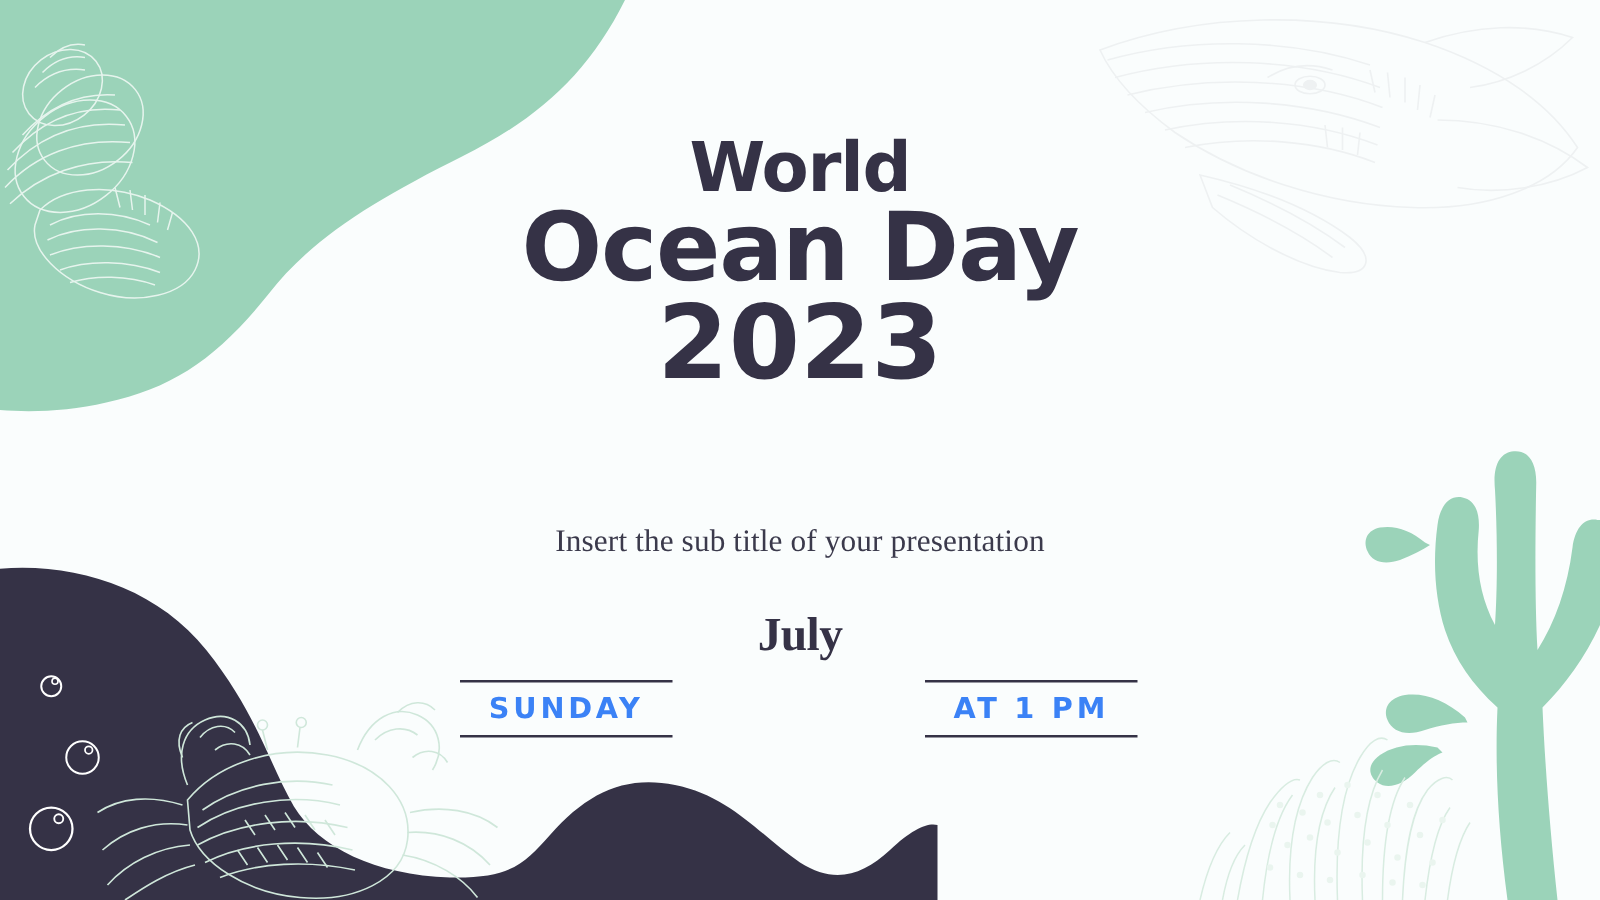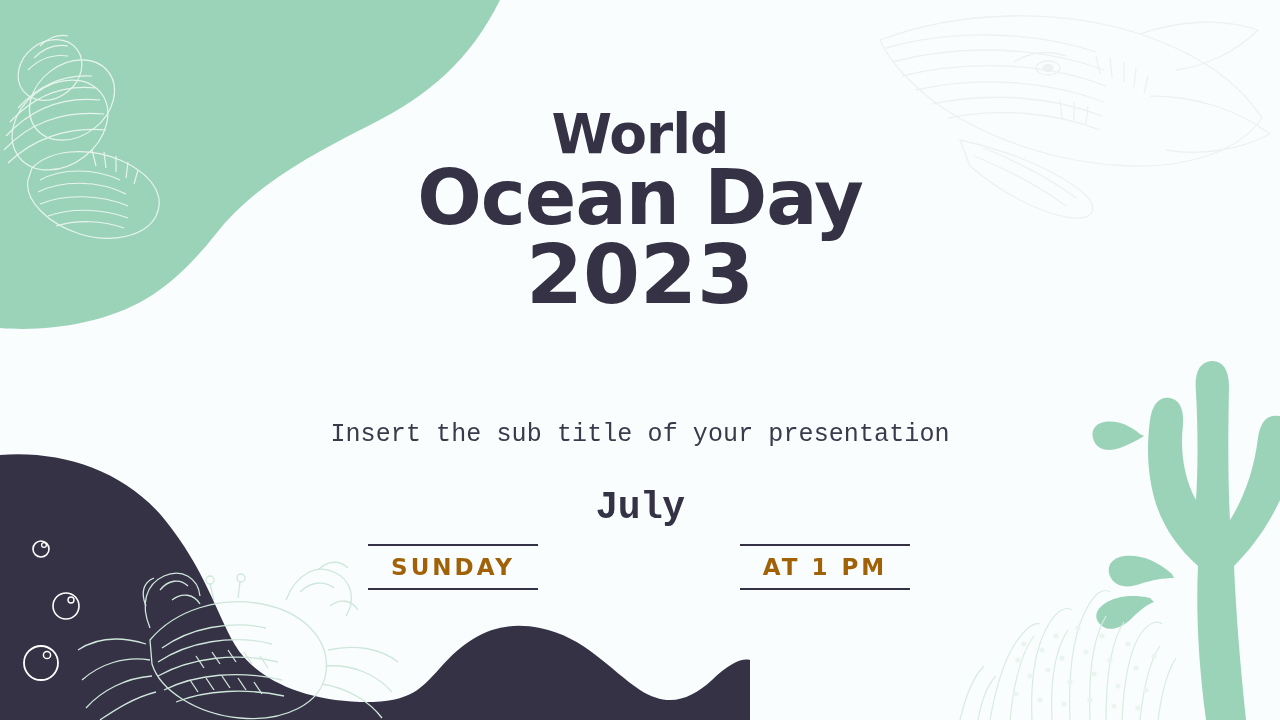--- a/index.html
+++ b/index.html
@@ -56,21 +56,21 @@
   #title-line-2 { font-size: 76px; }
   #title-line-3 { font-size: 82px; letter-spacing: 0px; }
 
   
   #subtitle {
     position: absolute;
     top: 420px;
     left: 0;
     width: 1280px;
     text-align: center;
-    font-family: Liberation Mono, monospace;
+    font-family: Liberation Serif, serif;
     font-size: 25px;
     font-weight: 300;
     color: #3b3a4c;
     letter-spacing: 0.1px;
     white-space: nowrap;
   }
 
   
   #date-row {
     position: absolute;
@@ -80,38 +80,38 @@
     height: 120px;
   }
   .rule-box {
     position: absolute;
     box-sizing: border-box;
     border-top: 2px solid #353246;
     border-bottom: 2px solid #353246;
     height: 46px;
     line-height: 42px;
     text-align: center;
-    color: #a16207;
+    color: #3b82f6;
     font-family: "DejaVu Sans", sans-serif;
     font-weight: bold;
     font-size: 23px;
     letter-spacing: 3px;
     white-space: nowrap;
   }
   #day-box   { left: 368px; width: 170px; top: 58px; }
   #time-box  { left: 740px; width: 170px; top: 58px; }
 
   #date-center {
     position: absolute;
     left: 540px;
     width: 200px;
     top: 0;
     text-align: center;
     color: #353246;
-    font-family: Liberation Mono, monospace;
+    font-family: Liberation Serif, serif;
     font-weight: bold;
     white-space: nowrap;
   }
   #date-month { font-size: 38px; line-height: 44px; letter-spacing: -0.5px; }
   #date-day   { font-size: 49px; line-height: 54px; letter-spacing: -1px; }
 </style>
 </head>
 <body>
 
 <div id="slide">

